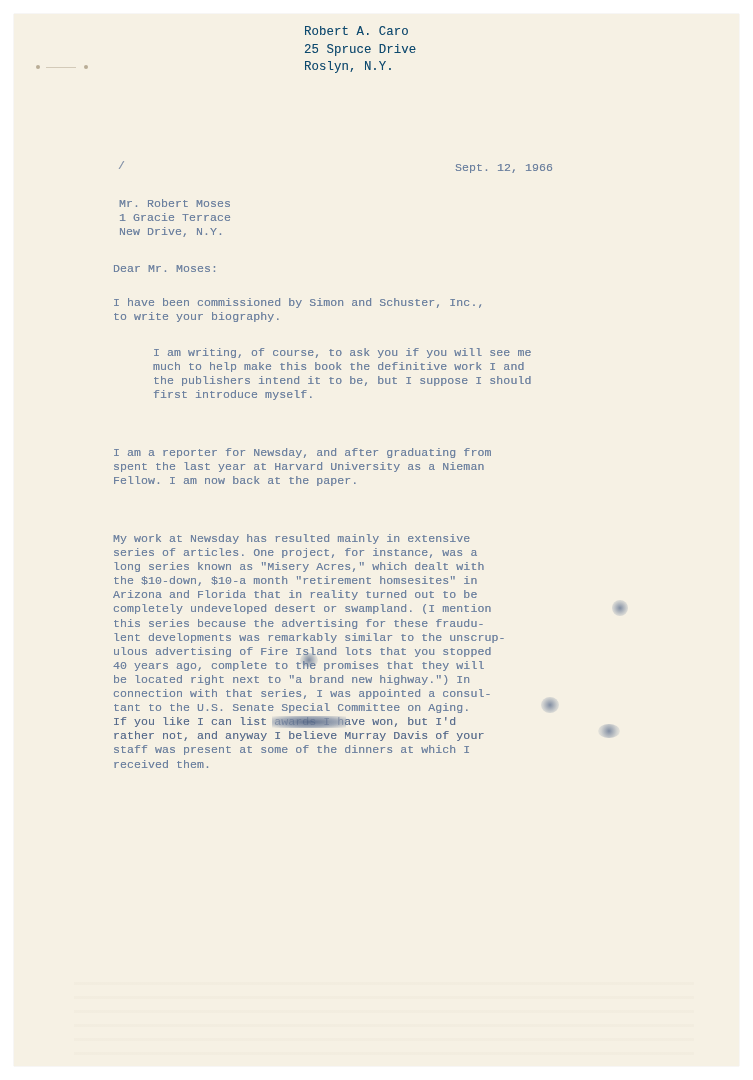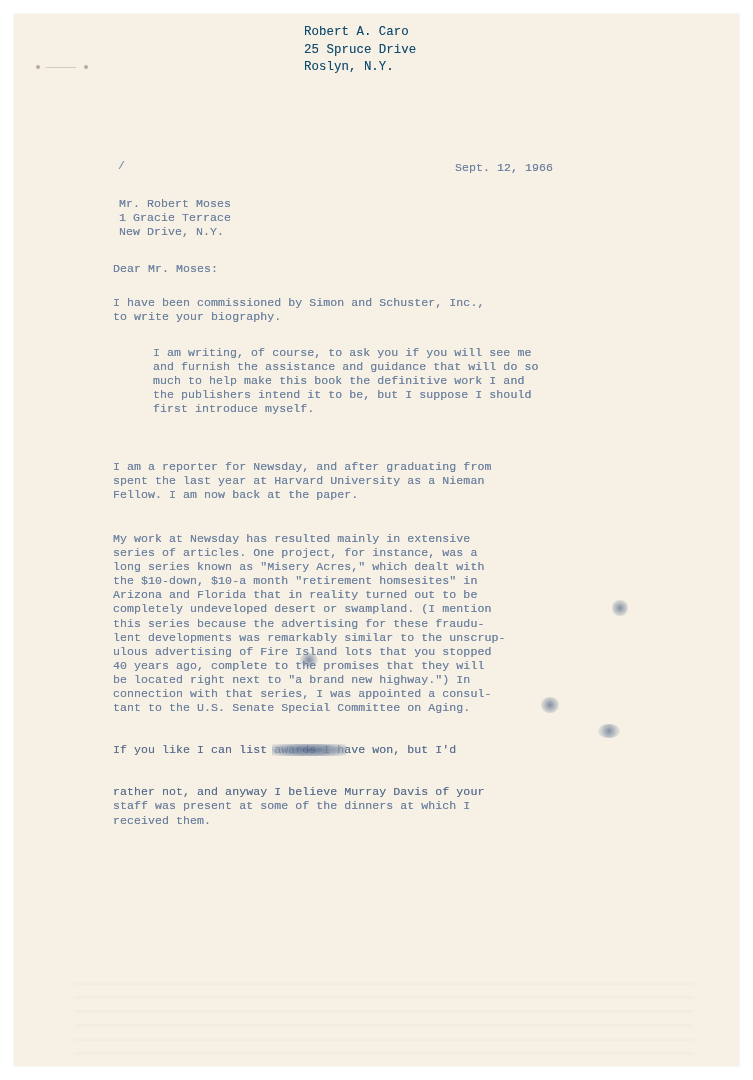--- a/index.html
+++ b/index.html
@@ -22,21 +22,21 @@
   .typed {
     position: absolute;
     font-family: "Liberation Mono", "DejaVu Sans Mono", monospace;
     color: #6b80a0;
     font-size: 11.6px;
     line-height: 14.1px;
     white-space: pre;
     letter-spacing: 0.05px;
     text-shadow: 0 0 0.4px rgba(80,100,135,0.55);
   }
-  .typed .dark { color: #566b8c; margin-top: 28px; }
+  .typed .dark { color: #566b8c; }
   .letterhead { left: 304px; top: 24px; font-size: 12.4px; line-height: 17.5px; color: #0c4a6e; }
   .checkmark { left: 118px; top: 159px; color: #8b98ad; }
   .date { left: 455px; top: 161px; }
   .address { left: 113px; top: 197px; margin-left: 6px; }
   .salutation { left: 113px; top: 262px; }
   .para { left: 113px; }
   .smudge {
     display: inline-block; position: relative; color: transparent;
   }
   .smudge::after {
@@ -68,22 +68,22 @@
 <div class="typed checkmark">/</div>
 
 <div class="typed date">Sept. 12, 1966</div>
 
 <div class="typed address"><div>Mr. Robert Moses</div><div>1 Gracie Terrace</div><div>New Drive, N.Y.</div></div>
 
 <div class="typed salutation">Dear Mr. Moses:</div>
 
 <div class="typed para" style="top:296px;"><div>I have been commissioned by Simon and Schuster, Inc.,</div><div>to write your biography.</div></div>
 
-<div class="typed para" style="top:346px;margin-left:40px;"><div>I am writing, of course, to ask you if you will see me</div><div>and furnish the assistance and guidance that will do so</div><div>much to help make this book the definitive work I and</div><div>the publishers intend it to be, but I suppose I should</div><div>first introduce myself.</div></div>
+<div class="typed para" style="top:346px;margin-left:40px;"><div>I am writing, of course, to ask you if you will see me</div><div>much to help make this book the definitive work I and</div><div>the publishers intend it to be, but I suppose I should</div><div>first introduce myself.</div></div>
 
-<div class="typed para" style="top:446px;margin-top:14px;"><div>I am a reporter for Newsday, and after graduating from</div><div>spent the last year at Harvard University as a Nieman</div><div>Fellow. I am now back at the paper.</div></div>
+<div class="typed para" style="top:446px;"><div>I am a reporter for Newsday, and after graduating from</div><div>spent the last year at Harvard University as a Nieman</div><div>Fellow. I am now back at the paper.</div></div>
 
 <div class="typed para" style="top:532px;"><div>My work at Newsday has resulted mainly in extensive</div><div>series of articles. One project, for instance, was a</div><div>long series known as "Misery Acres," which dealt with</div><div>the $10-down, $10-a month "retirement homsesites" in</div><div>Arizona and Florida that in reality turned out to be</div><div>completely undeveloped desert or swampland. (I mention</div><div>this series because the advertising for these fraudu-</div><div>lent developments was remarkably similar to the unscrup-</div><div>ulous advertising of Fire Island lots that you stopped</div><div>40 years ago, complete to the promises that they will</div><div>be located right next to "a brand new highway.") In</div><div>connection with that series, I was appointed a consul-</div><div>tant to the U.S. Senate Special Committee on Aging.</div><div class="dark"><span>If you like I can list </span><span class="smudge">awards I h</span><span>ave won, but I'd</span></div><div class="dark">rather not, and anyway I believe Murray Davis of your</div><div>staff was present at some of the dinners at which I</div><div>received them.</div></div>
 
 <div class="blot" style="left:612px; top:600px; width:16px; height:16px;"></div>
 <div class="blot" style="left:300px; top:653px; width:18px; height:14px;"></div>
 <div class="blot" style="left:541px; top:697px; width:18px; height:16px;"></div>
 <div class="blot" style="left:598px; top:724px; width:22px; height:14px;"></div>
 
 </body></html>

